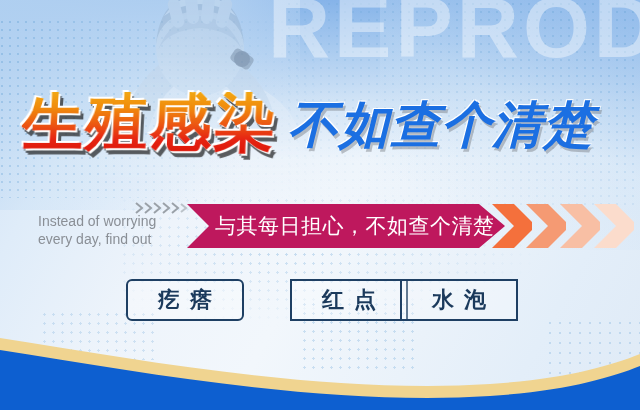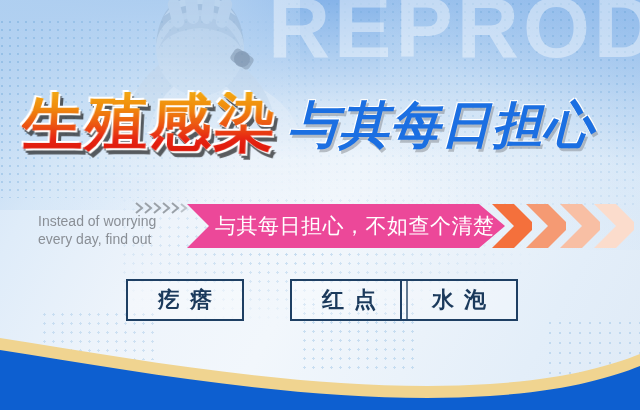--- a/index.html
+++ b/index.html
@@ -121,21 +121,21 @@
   .eng{
     position:absolute;left:38px;top:213px;
     font-family:"Liberation Sans",sans-serif;
     font-size:14px;line-height:1.28;
     color:#8a8f96;
     white-space:pre-line;
   }
   .mini-chev{position:absolute;left:134px;top:201px;width:60px;height:14px;}
   .band{
     position:absolute;left:187px;top:204px;width:318px;height:52px;
-    background:#ec4899;
+    background:#be185d;
     clip-path:polygon(0 0, 292px 0, 318px 22px, 292px 44px, 0 44px, 22px 22px);
   }
   .band-text{
     position:absolute;left:28px;top:0;height:44px;
     display:flex;align-items:center;
     font-family:"DejaVu Sans","Liberation Sans",sans-serif;
     font-size:21px;font-weight:500;color:#ffffff;
     letter-spacing:.5px;white-space:nowrap;
   }
   .chev-group{position:absolute;left:492px;top:204px;width:140px;height:44px;}
@@ -153,21 +153,21 @@
   .sbox{
     position:absolute;top:0;width:118px;height:42px;
     border:2px solid #1e3f63;
     background:rgba(255,255,255,.30);
     display:flex;align-items:center;justify-content:center;
     font-family:"DejaVu Sans","Liberation Sans",sans-serif;
     font-size:22px;font-weight:700;color:#1b3a5c;
     letter-spacing:10px;text-indent:10px;
     box-sizing:border-box;
   }
-  .sbox.b1{left:126px;}
+  .sbox.b1{left:126px;border-radius:6px;}
   .sbox.b2{left:262px;margin-left:28px;}
   .sbox.b3{left:400px;}
 
   
   .waves{position:absolute;left:0;bottom:0;width:640px;height:100px;}
 </style>
 </head>
 <body>
 
 <div id="banner">
@@ -219,21 +219,21 @@
 
       <g>
         <rect x="139" y="74" width="22" height="14" rx="4" fill="#5b6b7d" opacity=".75" transform="rotate(34 150 81)"></rect>
         <circle cx="150" cy="81" r="8" fill="#43546a" opacity=".8"></circle>
       </g>
     </svg>
   </div>
 
   <div class="title-row">
     <div class="title-cn">生殖感染</div>
-    <div class="title-sub">与其每日担心</div>
+    <div class="title-sub">不如查个清楚</div>
   </div>
 
   <div class="eng">Instead of worrying
 every day, find out</div>
 
   <div class="mini-chev">
     <svg width="60" height="14" viewBox="0 0 60 14" xmlns="http://www.w3.org/2000/svg">
       <g fill="none" stroke="#9aa1a8" stroke-width="2">
         <polyline points="2,2 8,7 2,12"></polyline>
         <polyline points="11,2 17,7 11,12"></polyline>

